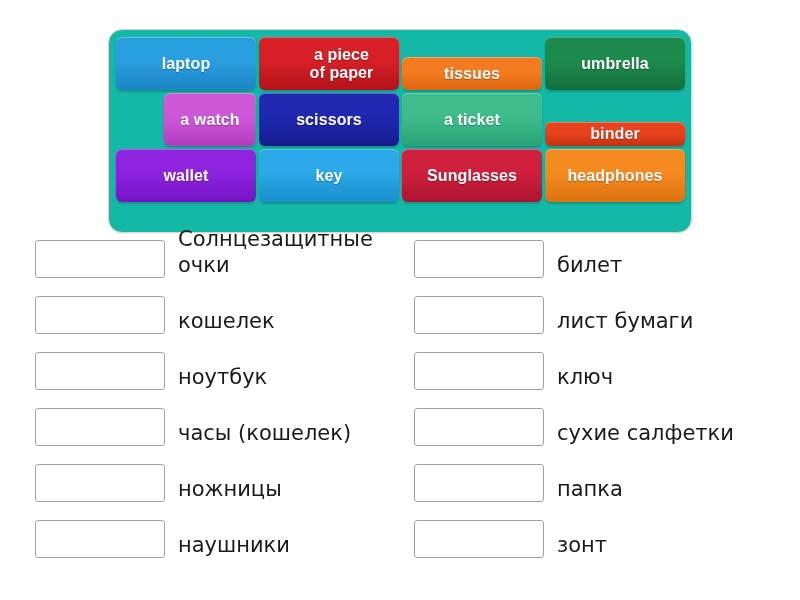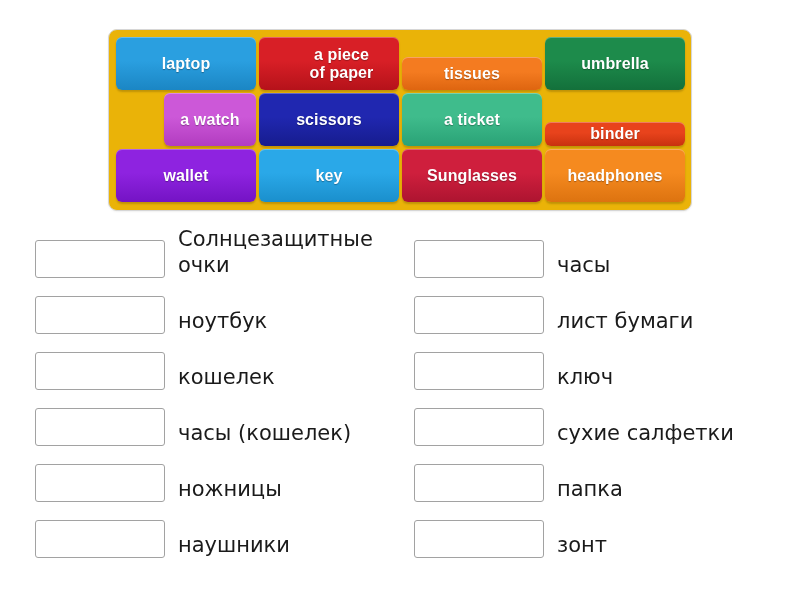--- a/index.html
+++ b/index.html
@@ -14,25 +14,25 @@
     overflow: hidden;
     position: relative;
   }
 
   
   #word-bank {
     position: absolute;
     left: 108px;
     top: 29px;
     width: 584px;
-    height: 182px;
+    height: 204px;
     box-sizing: border-box;
-    background: #eab308;
+    background: #14b8a6;
     border: 1px solid #d6d6d6;
-    border-radius: 9px;
+    border-radius: 14px;
     padding: 7px 6px 6px 7px;
     box-shadow: 0 1px 2px rgba(0,0,0,0.06);
   }
   .bank-grid {
     display: grid;
     grid-template-columns: repeat(4, 1fr);
     grid-auto-rows: 53px;
     gap: 3px 3px;
     height: 100%;
   }
@@ -117,43 +117,43 @@
 </div>
 
 <div id="match-area">
   <div class="column" id="col-left">
       <div class="match-row">
         <div class="drop-box"></div>
         <div class="match-label">Солнцезащитные очки</div>
       </div>
       <div class="match-row">
         <div class="drop-box"></div>
-        <div class="match-label">ноутбук</div>
+        <div class="match-label">кошелек</div>
       </div>
       <div class="match-row">
         <div class="drop-box"></div>
-        <div class="match-label">кошелек</div>
+        <div class="match-label">ноутбук</div>
       </div>
       <div class="match-row">
         <div class="drop-box"></div>
         <div class="match-label">часы (кошелек)</div>
       </div>
       <div class="match-row">
         <div class="drop-box"></div>
         <div class="match-label">ножницы</div>
       </div>
       <div class="match-row">
         <div class="drop-box"></div>
         <div class="match-label">наушники</div>
       </div>
     </div>
   <div class="column" id="col-right">
       <div class="match-row">
         <div class="drop-box"></div>
-        <div class="match-label">часы</div>
+        <div class="match-label">билет</div>
       </div>
       <div class="match-row">
         <div class="drop-box"></div>
         <div class="match-label">лист бумаги</div>
       </div>
       <div class="match-row">
         <div class="drop-box"></div>
         <div class="match-label">ключ</div>
       </div>
       <div class="match-row">

